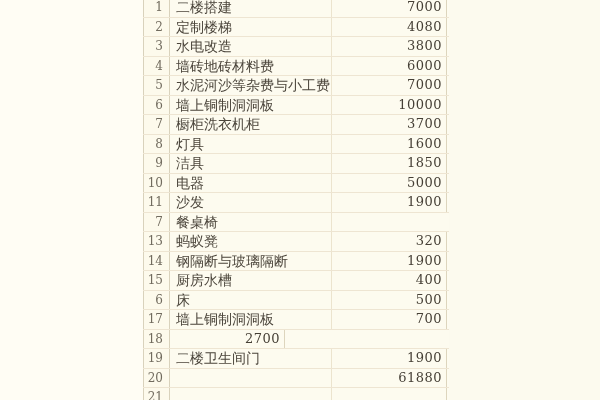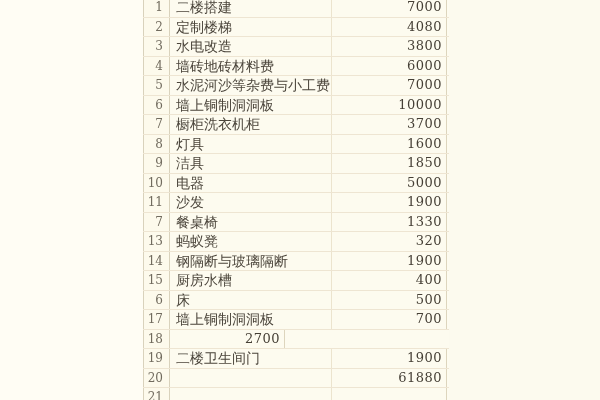--- a/index.html
+++ b/index.html
@@ -144,21 +144,20 @@
 
   <div class="row">
     <div class="cell c-num">11</div>
     <div class="cell c-item">沙发</div>
     <div class="cell c-amt">1900</div>
   </div>
 
   <div class="row">
     <div class="cell c-num">7</div>
     <div class="cell c-item">餐桌椅</div>
-    <div class="cell c-amt">1330</div>
   </div>
 
   <div class="row">
     <div class="cell c-num">13</div>
     <div class="cell c-item">蚂蚁凳</div>
     <div class="cell c-amt">320</div>
   </div>
 
   <div class="row">
     <div class="cell c-num">14</div>

